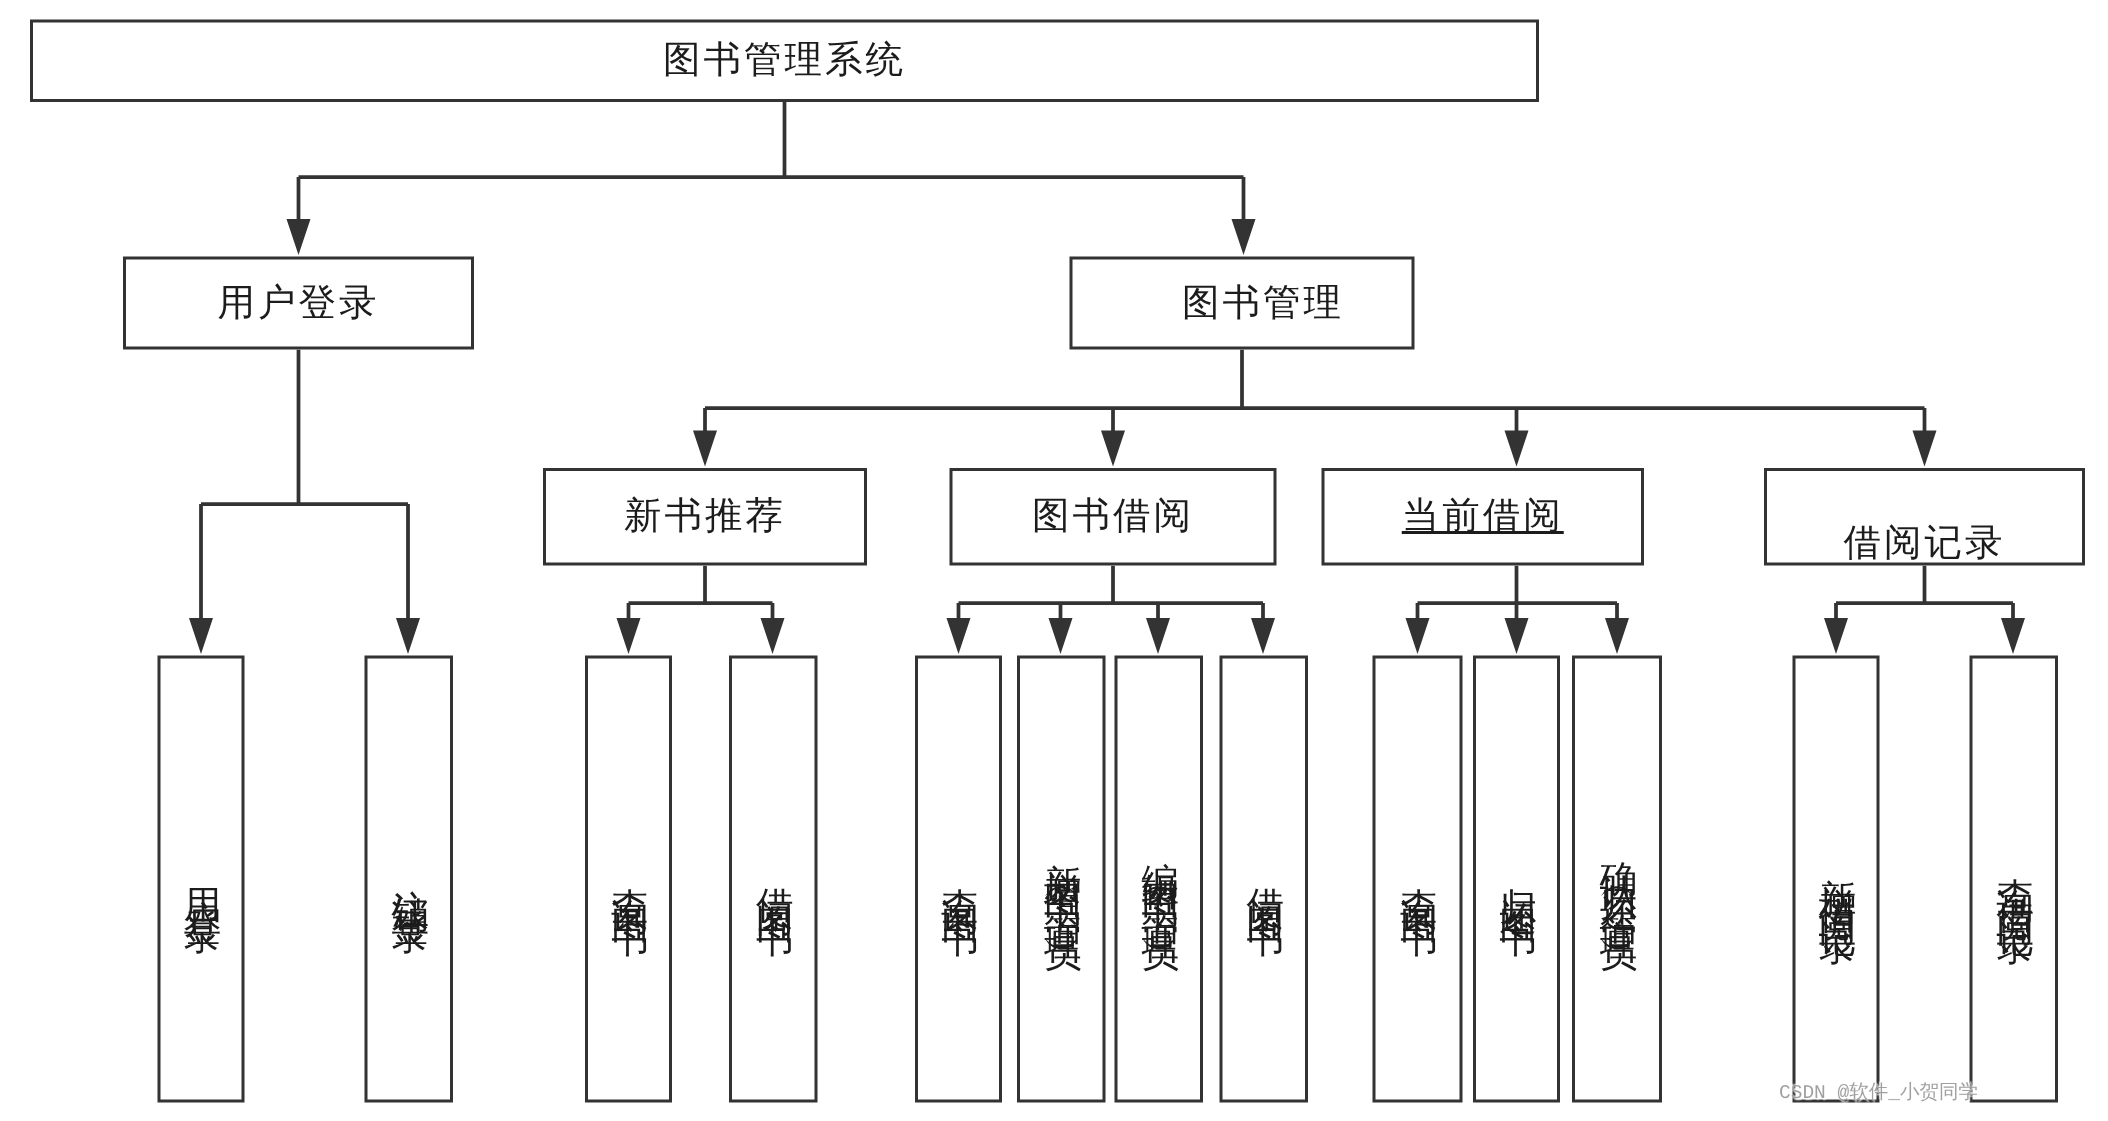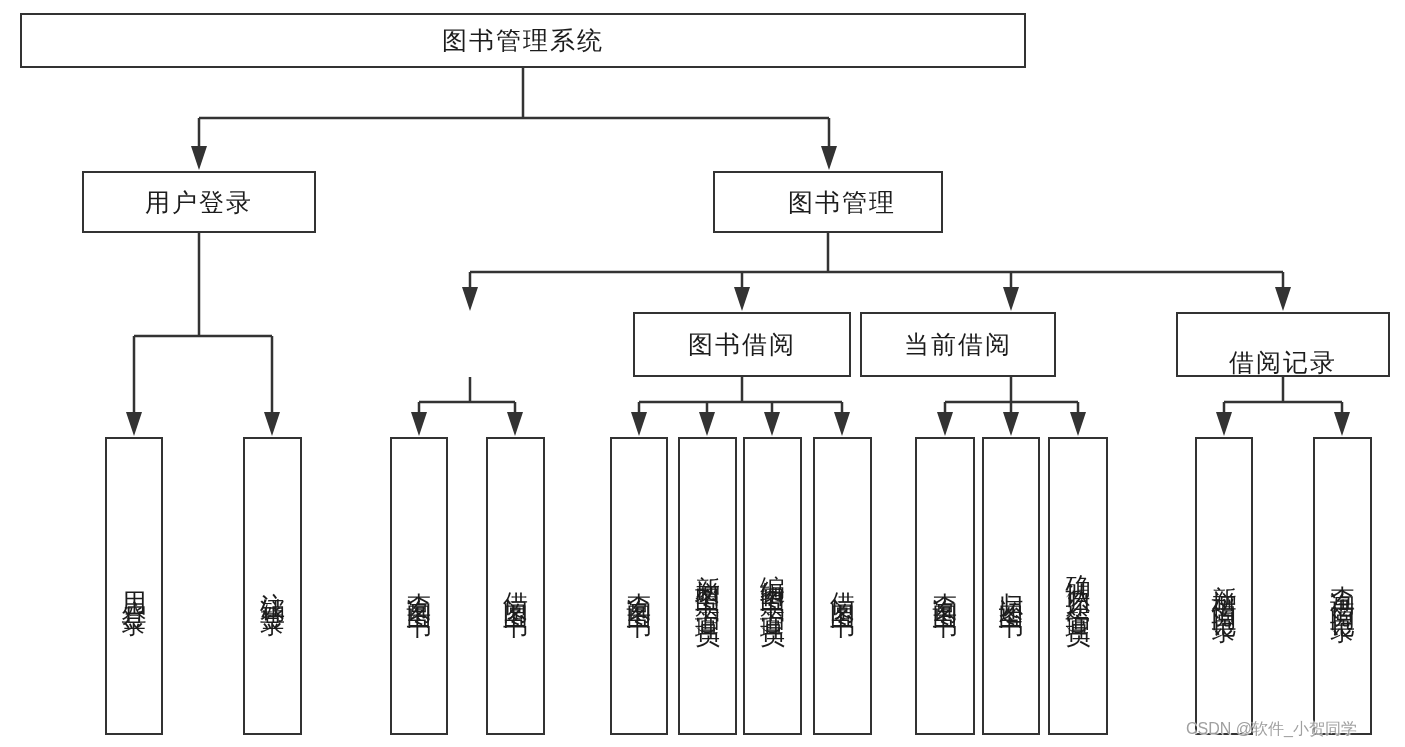--- a/index.html
+++ b/index.html
@@ -41,25 +41,26 @@
     font-size: 25px;
     letter-spacing: 7px;
     line-height: 1;
     white-space: nowrap;
     color: #1c1c1c;
   }
   .watermark {
     position: absolute;
     left: 1186px;
     top: 719px;
-    font-size: 16px;
+    font-size: 13px;
     color: #a0a0a0;
     white-space: nowrap;
     z-index: 5;
     text-shadow: 1px 1px 1px rgba(255,255,255,0.9), -1px -1px 1px rgba(255,255,255,0.9);
+    font-family: Liberation Mono, monospace;
   }
 </style>
 </head>
 <body>
 
 <div class="canvas">
 
   <svg class="connectors" viewBox="0 0 1405 747" xmlns="http://www.w3.org/2000/svg">
     <path fill="none" stroke="#333333" stroke-width="2.5" d="
       M523 68 V118 M199 118 H829 M199 118 V150 M829 118 V150
@@ -89,24 +90,27 @@
     <span class="hlabel">图书管理系统</span>
   </div>
 
   <div class="box" style="left:82px; top:171px; width:234px; height:62px;">
     <span class="hlabel">用户登录</span>
   </div>
   <div class="box" style="left:713px; top:171px; width:230px; height:62px;padding-left:28px;">
     <span class="hlabel">图书管理</span>
   </div>
 
+  <div class="box" style="left:362px; top:312px; width:216px; height:65px;">
+    <span class="hlabel">新书推荐</span>
+  </div>
   <div class="box" style="left:633px; top:312px; width:218px; height:65px;text-align:center;">
     <span class="hlabel">图书借阅</span>
   </div>
-  <div class="box" style="left:860px; top:312px; width:196px; height:65px;">
+  <div class="box" style="left:881px; top:312px; width:215px; height:65px;text-decoration:underline;">
     <span class="hlabel">当前借阅</span>
   </div>
   <div class="box" style="left:1176px; top:312px; width:214px; height:65px;align-items:flex-end;">
     <span class="hlabel">借阅记录</span>
   </div>
 
   <div class="box" style="left:105px; top:437px; width:58px; height:298px;">
     <span class="vlabel">用户登录</span>
   </div>
   <div class="box" style="left:243px; top:437px; width:59px; height:298px;">

